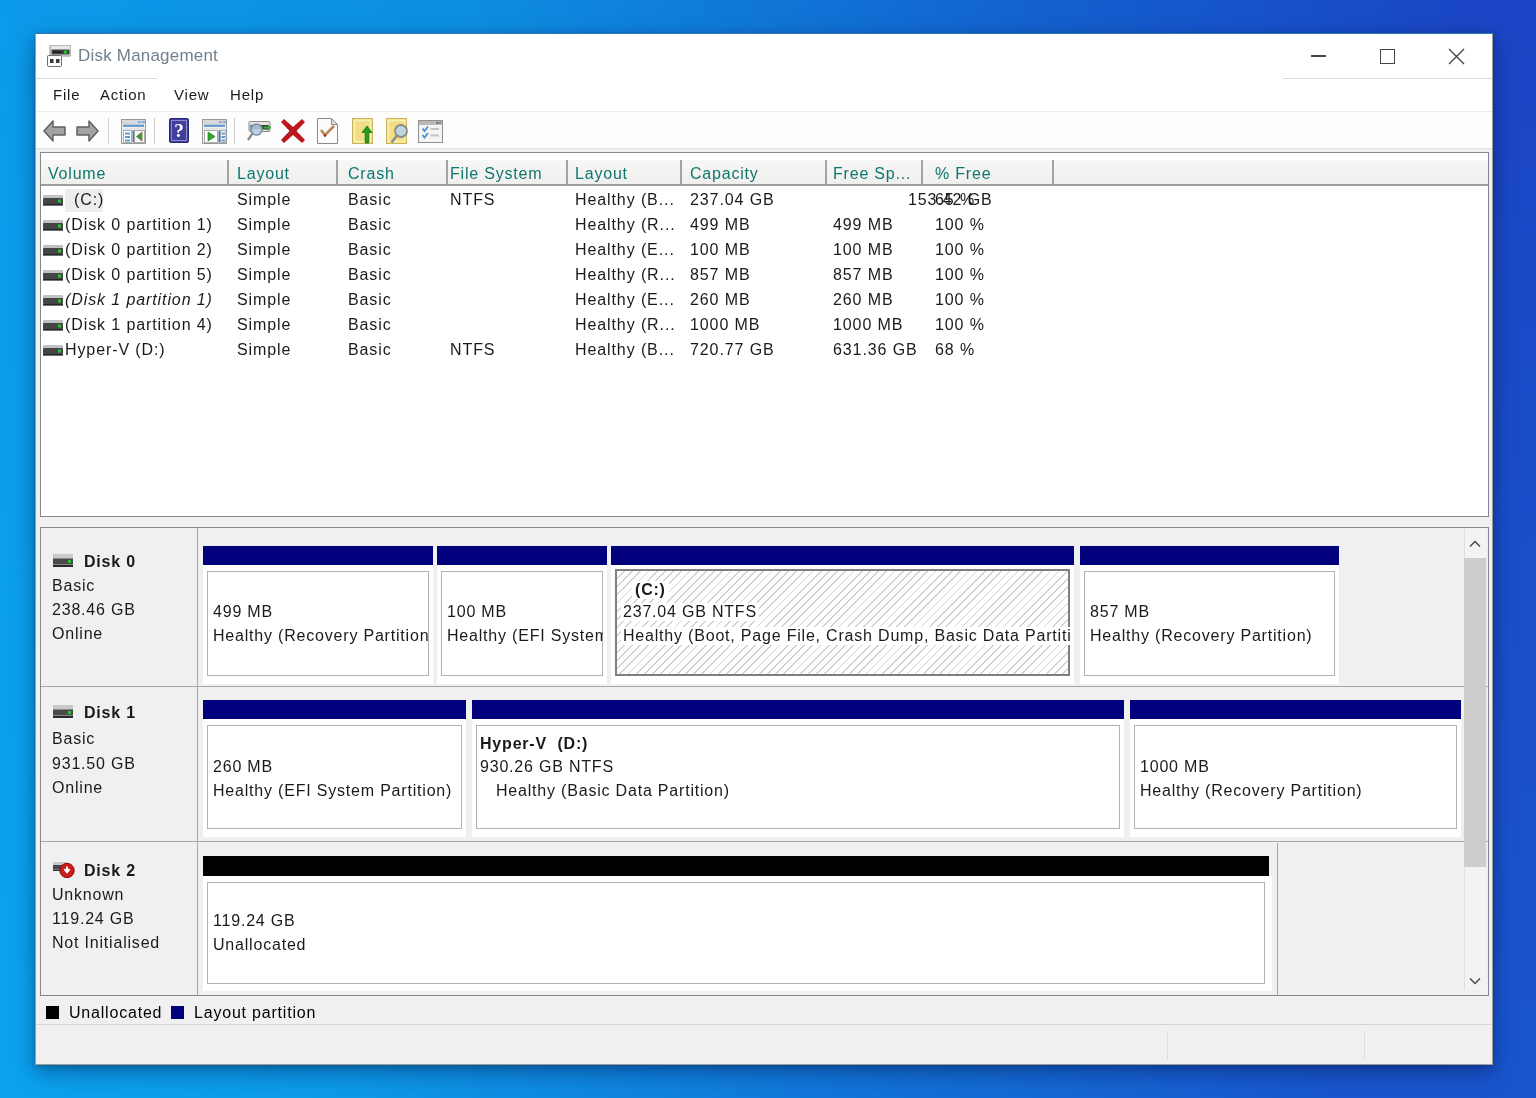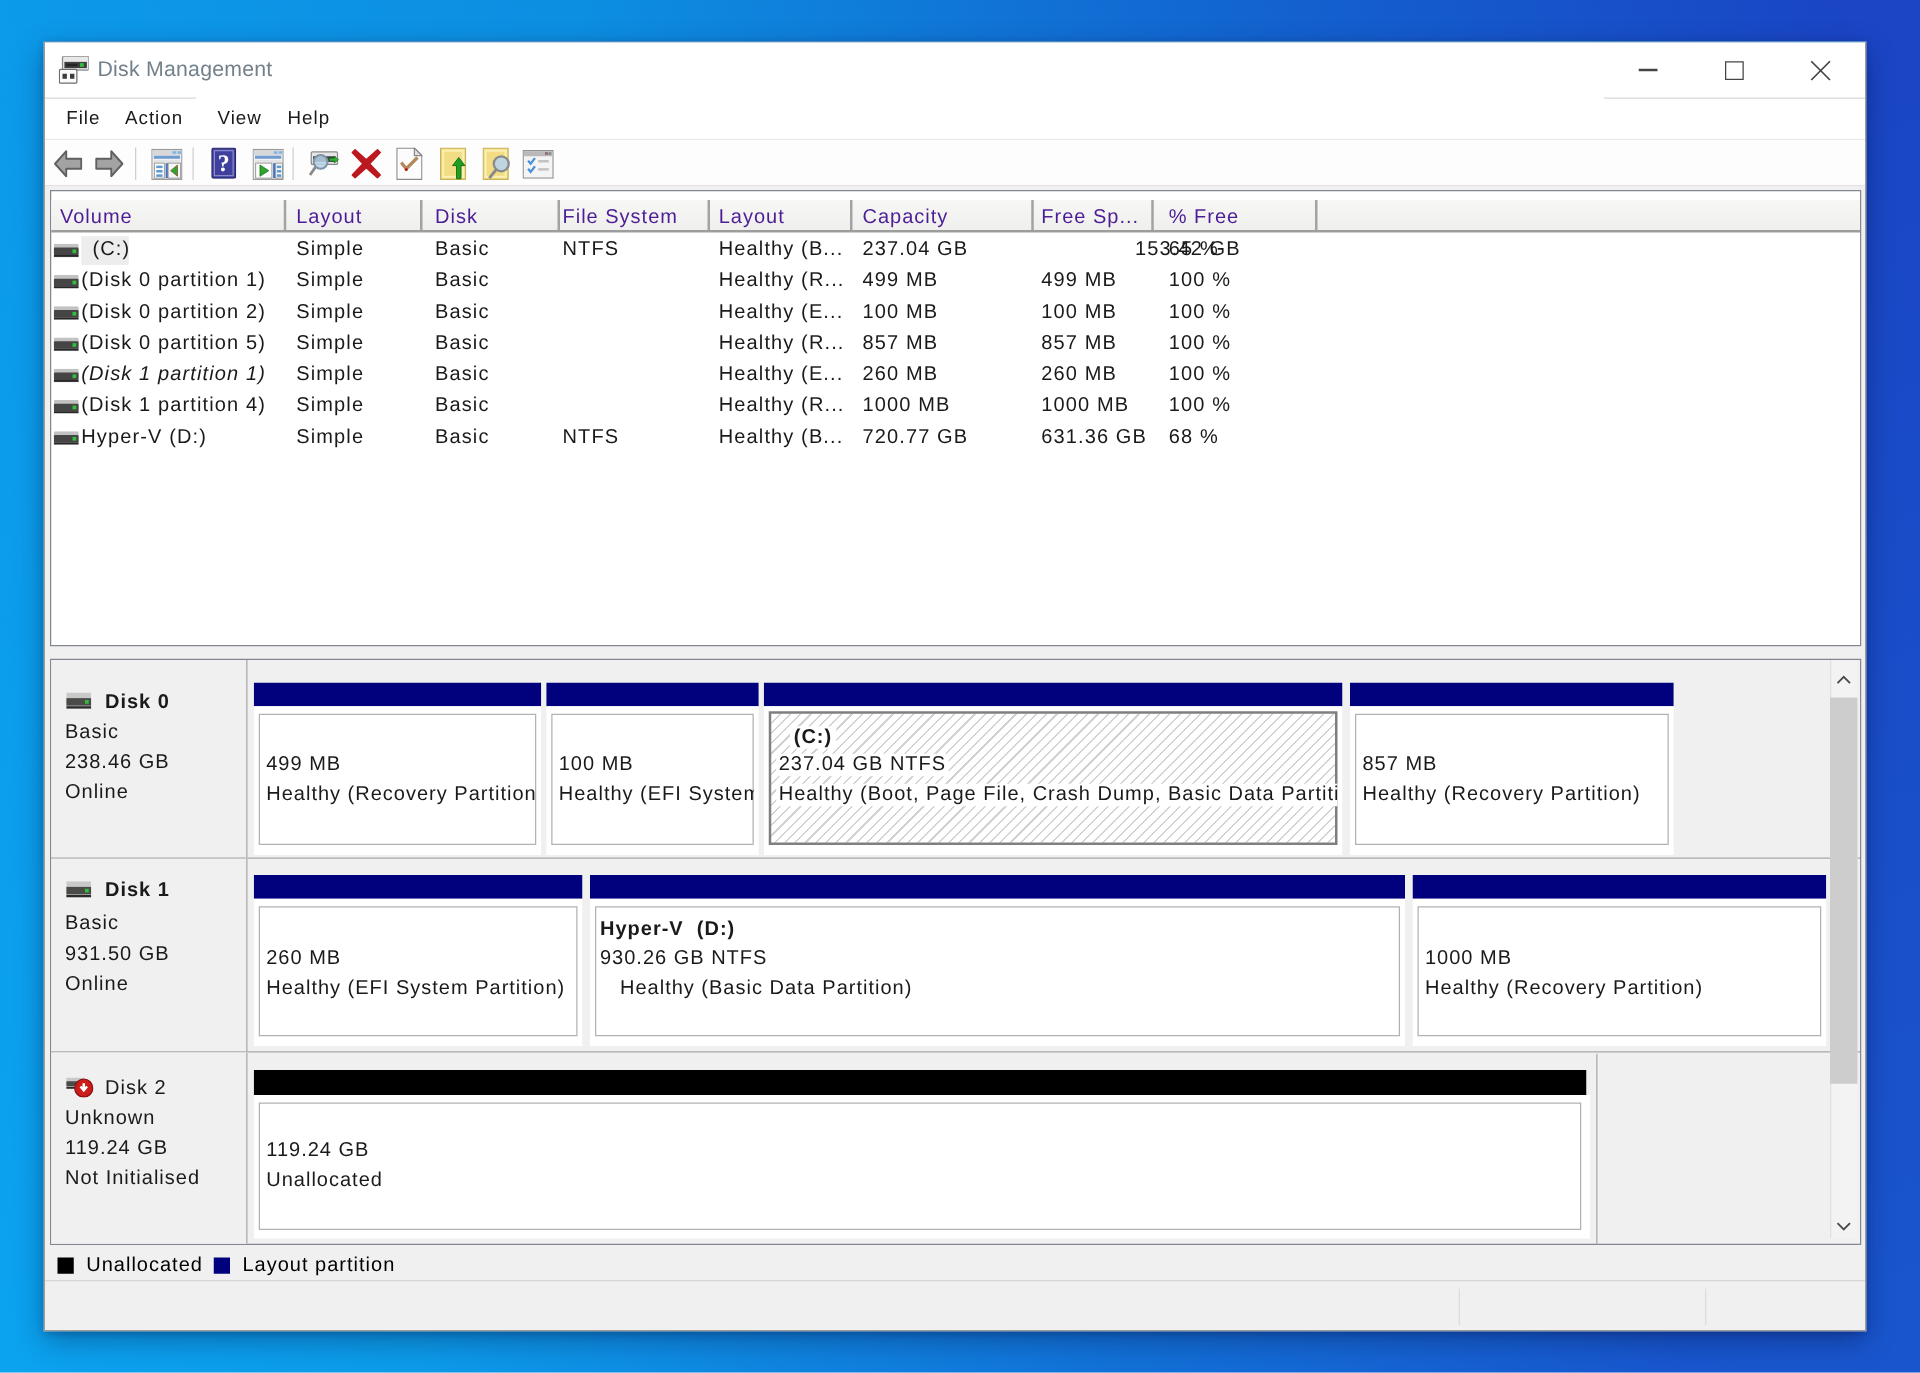--- a/index.html
+++ b/index.html
@@ -20,21 +20,21 @@
   .titlebar { position:absolute; left:36px; top:34px; width:1456px; height:46px; background:#ffffff; }
   .titletext { position:absolute; left:78px; top:46px; font-size:17px; color:#72808c; letter-spacing:0.2px; }
   .menubar { position:absolute; left:36px; top:80px; width:1456px; height:32px; background:#ffffff; border-bottom:1px solid #ececec; }
   .menubar span { position:absolute; top:6px; font-size:15px; color:#1a1a1a; letter-spacing:0.8px; }
   .toolbar { position:absolute; left:36px; top:112px; width:1456px; height:37px; background:#fdfdfd; border-bottom:1px solid #e2e2e2; }
   .tsep { position:absolute; top:118px; width:1px; height:26px; background:#d0d0d0; }
   
   .listpanel { position:absolute; left:40px; top:152px; width:1449px; height:365px; background:#ffffff; border:1px solid #828790; }
   .hband { position:absolute; left:41px; top:160px; width:1447px; height:26px; background:linear-gradient(180deg,#f7f7f6,#efefee); border-bottom:2px solid #9d9d9d; }
   .hsep { position:absolute; top:160px; width:2px; height:24px; background:#a3a3a3; }
-  .hcell { position:absolute; top:165px; font-size:16px; color:#4c1d95; letter-spacing:0.8px; white-space:nowrap; }
+  .hcell { position:absolute; top:165px; font-size:16px; color:#0f766e; letter-spacing:0.8px; white-space:nowrap; }
   .row { position:absolute; height:25px; font-size:16px; color:#1a1a1a; letter-spacing:0.9px; }
   .row span { position:absolute; top:2px; white-space:nowrap; }
   
   .diskpanel { position:absolute; left:40px; top:527px; width:1449px; height:469px; background:#f0f0f0; border:1px solid #828790; }
   .disklabel { position:absolute; left:41px; width:157px; background:#f0f0f0; border-right:1px solid #a8a8a8; }
   .rowline { position:absolute; left:41px; width:1447px; height:1px; background:#a8a8a8; }
   .dl-text { position:absolute; font-size:16px; color:#1a1a1a; letter-spacing:0.8px; white-space:nowrap; }
   .cell { position:absolute; overflow:hidden; }
   .cellbar { position:absolute; left:0; top:0; width:100%; height:19px; background:#01017e; }
   .cellbody { position:absolute; left:0; top:19px; width:100%; background:#ffffff; }
@@ -161,21 +161,21 @@
     <path d="M4.5 15 L6.5 17.5 L10 13" fill="none" stroke="#4a90d9" stroke-width="1.8"></path>
     <rect x="12.5" y="8" width="8.5" height="2" fill="#c2c2c2"></rect>
     <rect x="12.5" y="14.5" width="8.5" height="2" fill="#c2c2c2"></rect>
   </svg>
 
   <div class="listpanel"></div>
   <div class="hband"></div>
 
   <div class="hcell" style="left:48px;">Volume</div>
   <div class="hcell" style="left:237px;">Layout</div>
-  <div class="hcell" style="left:348px;">Disk</div>
+  <div class="hcell" style="left:348px;">Crash</div>
   <div class="hcell" style="left:450px;">File System</div>
   <div class="hcell" style="left:575px;">Layout</div>
   <div class="hcell" style="left:690px;">Capacity</div>
   <div class="hcell" style="left:833px;">Free Sp...</div>
   <div class="hcell" style="left:935px;">% Free</div>
   <div class="hsep" style="left:227px;"></div>
   <div class="hsep" style="left:336px;"></div>
   <div class="hsep" style="left:446px;"></div>
   <div class="hsep" style="left:566px;"></div>
   <div class="hsep" style="left:680px;"></div>
@@ -372,21 +372,21 @@
   <div class="rowline" style="top:841px;"></div>
 
   <div class="disklabel" style="top:842px; height:153px;"></div>
   <svg class="abs" style="left:53px; top:862px;" width="22" height="16" viewBox="0 0 22 16">
     <rect x="0" y="0" width="14" height="9" fill="#c9c9c9"></rect>
     <rect x="0" y="3" width="14" height="4" fill="#4a4a48"></rect>
     <rect x="0" y="7.5" width="14" height="1.5" fill="#2a2a2a"></rect>
     <circle cx="14" cy="8.5" r="7.2" fill="#cc1d1d" stroke="#8e0e0e"></circle>
     <path d="M14 4.5 L14 9.5 M11.4 7.2 L14 10.2 L16.6 7.2" stroke="#ffffff" stroke-width="2" fill="none"></path>
   </svg>
-  <div class="dl-text" style="left:84px; top:862px; font-weight:normal;">Disk 2</div>
+  <div class="dl-text" style="left:84px; top:862px; font-weight:bold;">Disk 2</div>
   <div class="dl-text" style="left:52px; top:886px;">Unknown</div>
   <div class="dl-text" style="left:52px; top:910px;">119.24 GB</div>
   <div class="dl-text" style="left:52px; top:934px;">Not Initialised</div>
   <div class="cell" style="left:203px; top:856px; width:1069px; height:135px;">
     <div class="cellbar" style="background:#000; height:20px; width:1066px;"></div>
     <div class="cellbody" style="top:20px; height:115px;"></div>
     <div class="cellframe" style="top:26px; bottom:7px; right:7px;"></div>
     <div class="ctext" style="left:10px; top:56px;">119.24 GB</div>
     <div class="ctext" style="left:10px; top:80px;">Unallocated</div>
   </div>

